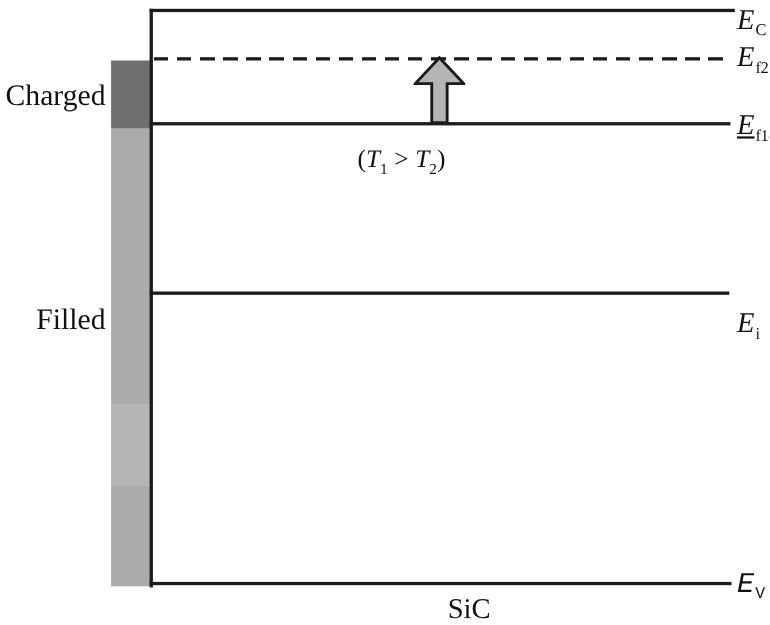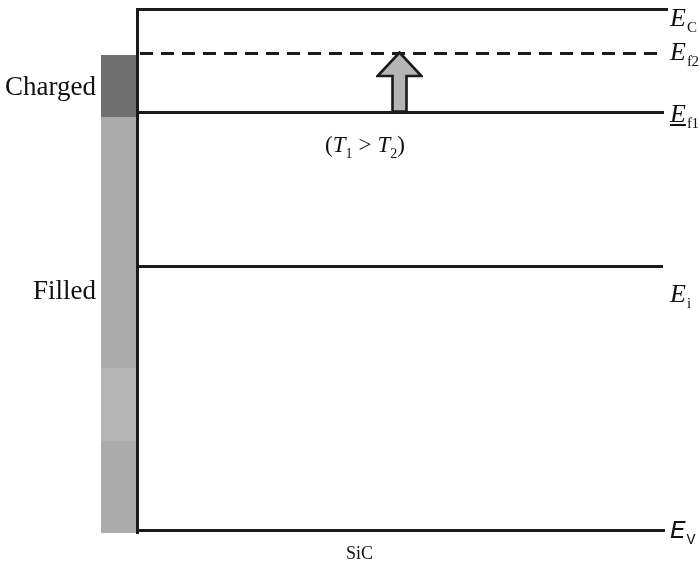--- a/index.html
+++ b/index.html
@@ -59,21 +59,21 @@
     position: absolute; left: 325px; top: 132px; width: 145px;
     text-align: left; font-size: 23px; line-height: 26px; white-space: nowrap;
   }
   .annotation .t { font-style: italic; }
   .annotation .sub { font-size: 14px; position: relative; top: 6px; }
   .annotation .cmp { margin: 0 6px; }
 
   
   .sic-label {
     position: absolute; left: 346px; top: 540px; width: 100px;
-    text-align: left; font-size: 18px; line-height: 27px;
+    text-align: right; font-size: 26px; line-height: 27px;
   }
 
   
   .arrow-box { position: absolute; left: 376px; top: 51px; width: 47px; height: 62px; }
   .arrow-box svg { display: block; width: 100%; height: 100%; }
 </style>
 </head>
 <body>
 
 <div class="stage">

